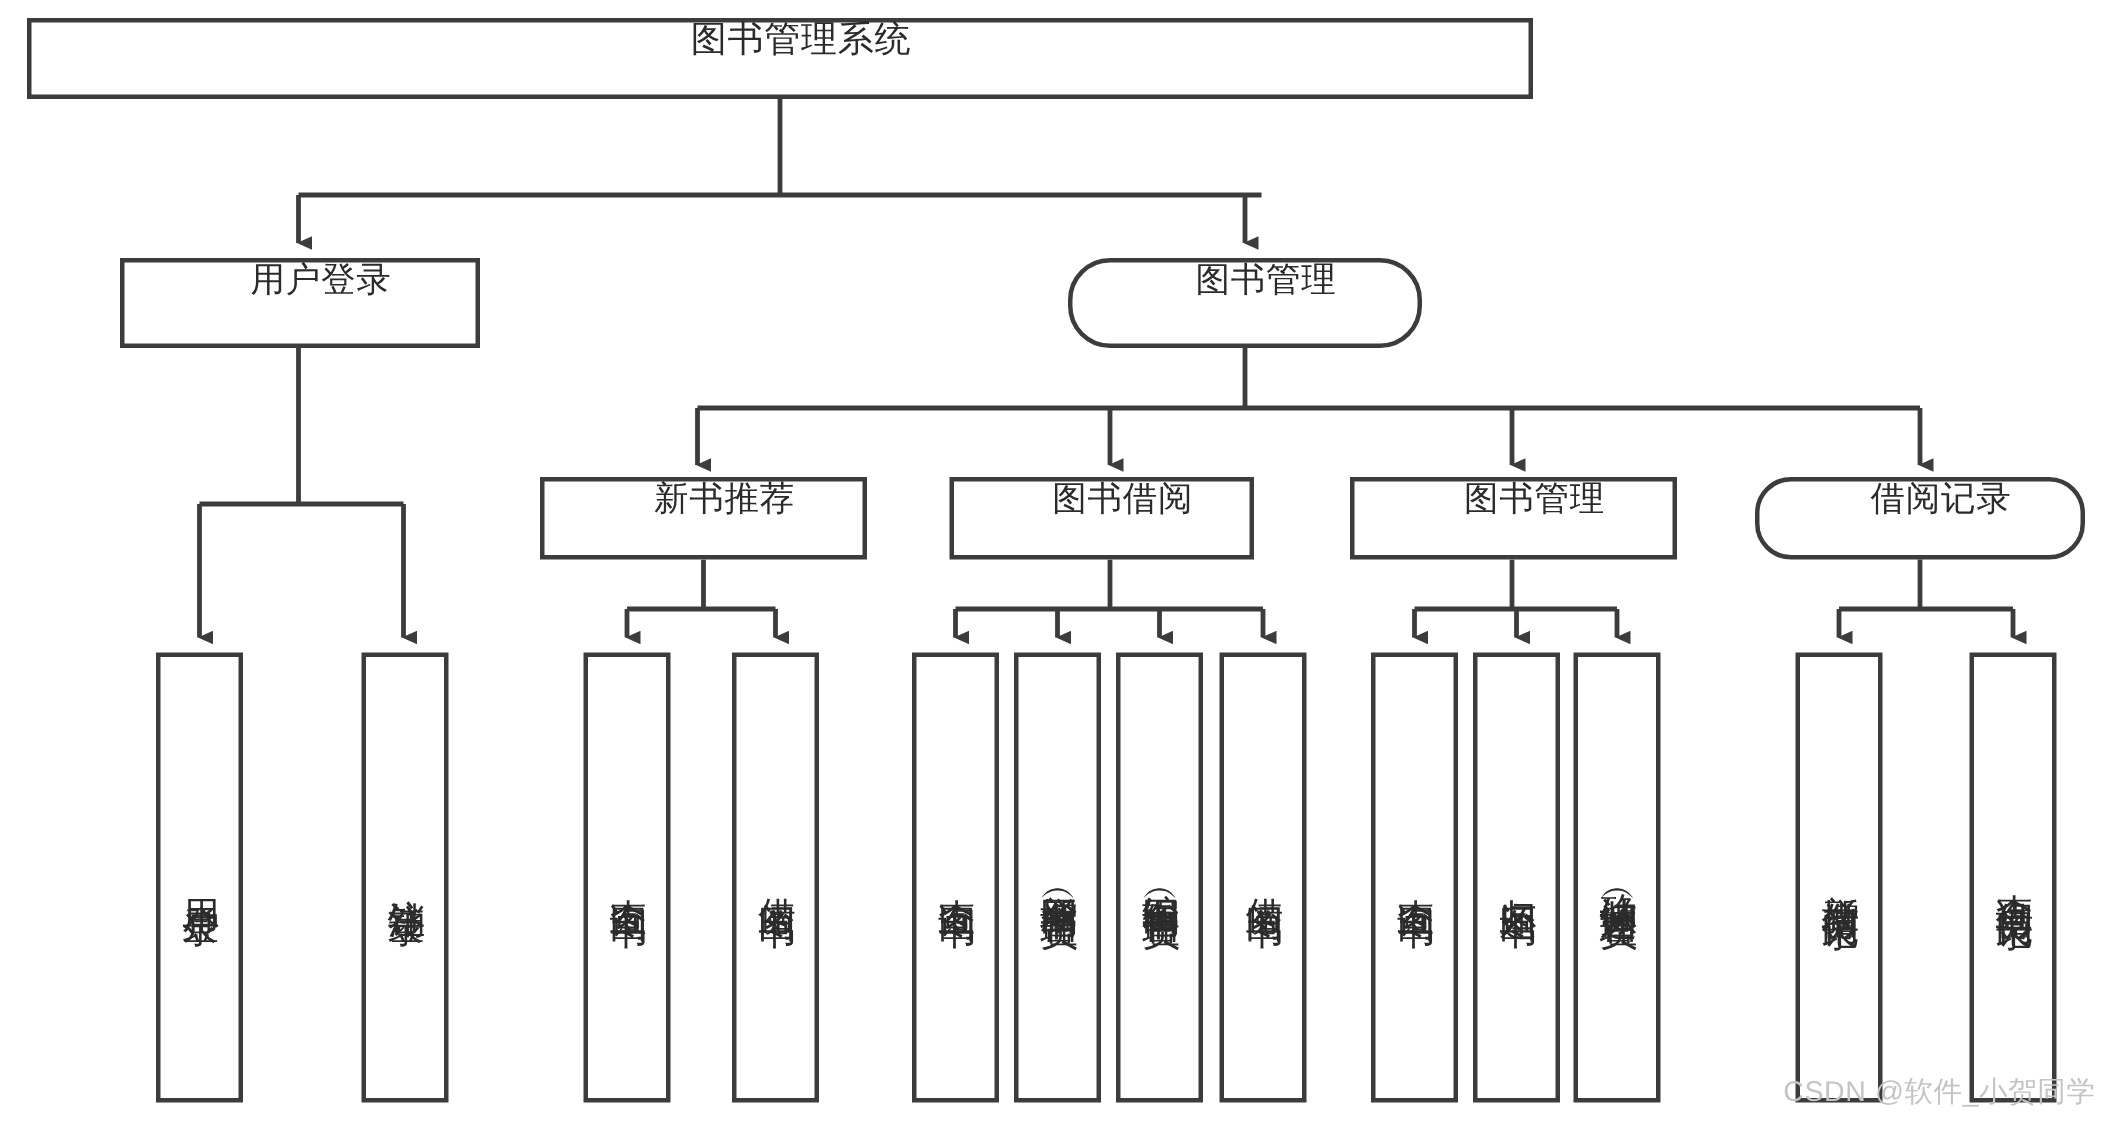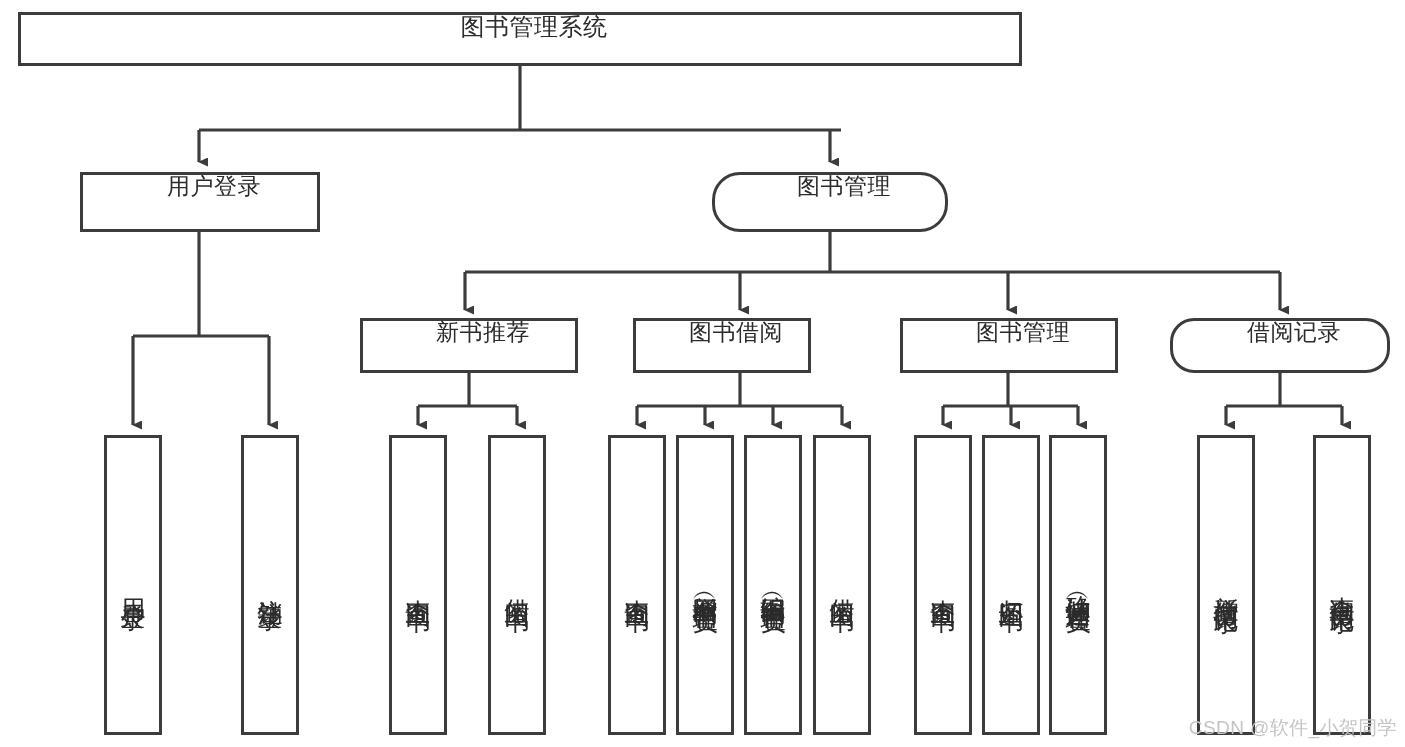--- a/index.html
+++ b/index.html
@@ -143,21 +143,21 @@
   </div>
 
   <div class="node horiz" style="left:712px; top:172px; width:236px; height:60px;border-radius:28px;">
     <span class="node-label">图书管理</span>
   </div>
 
   <div class="node horiz" style="left:360px; top:318px; width:218px; height:55px;">
     <span class="node-label">新书推荐</span>
   </div>
 
-  <div class="node horiz" style="left:633px; top:318px; width:178px; height:55px;">
+  <div class="node horiz" style="left:633px; top:318px; width:203px; height:55px;">
     <span class="node-label">图书借阅</span>
   </div>
 
   <div class="node horiz" style="left:900px; top:318px; width:218px; height:55px;">
     <span class="node-label">图书管理</span>
   </div>
 
   <div class="node horiz" style="left:1170px; top:318px; width:220px; height:55px;border-radius:24px;">
     <span class="node-label">借阅记录</span>
   </div>

